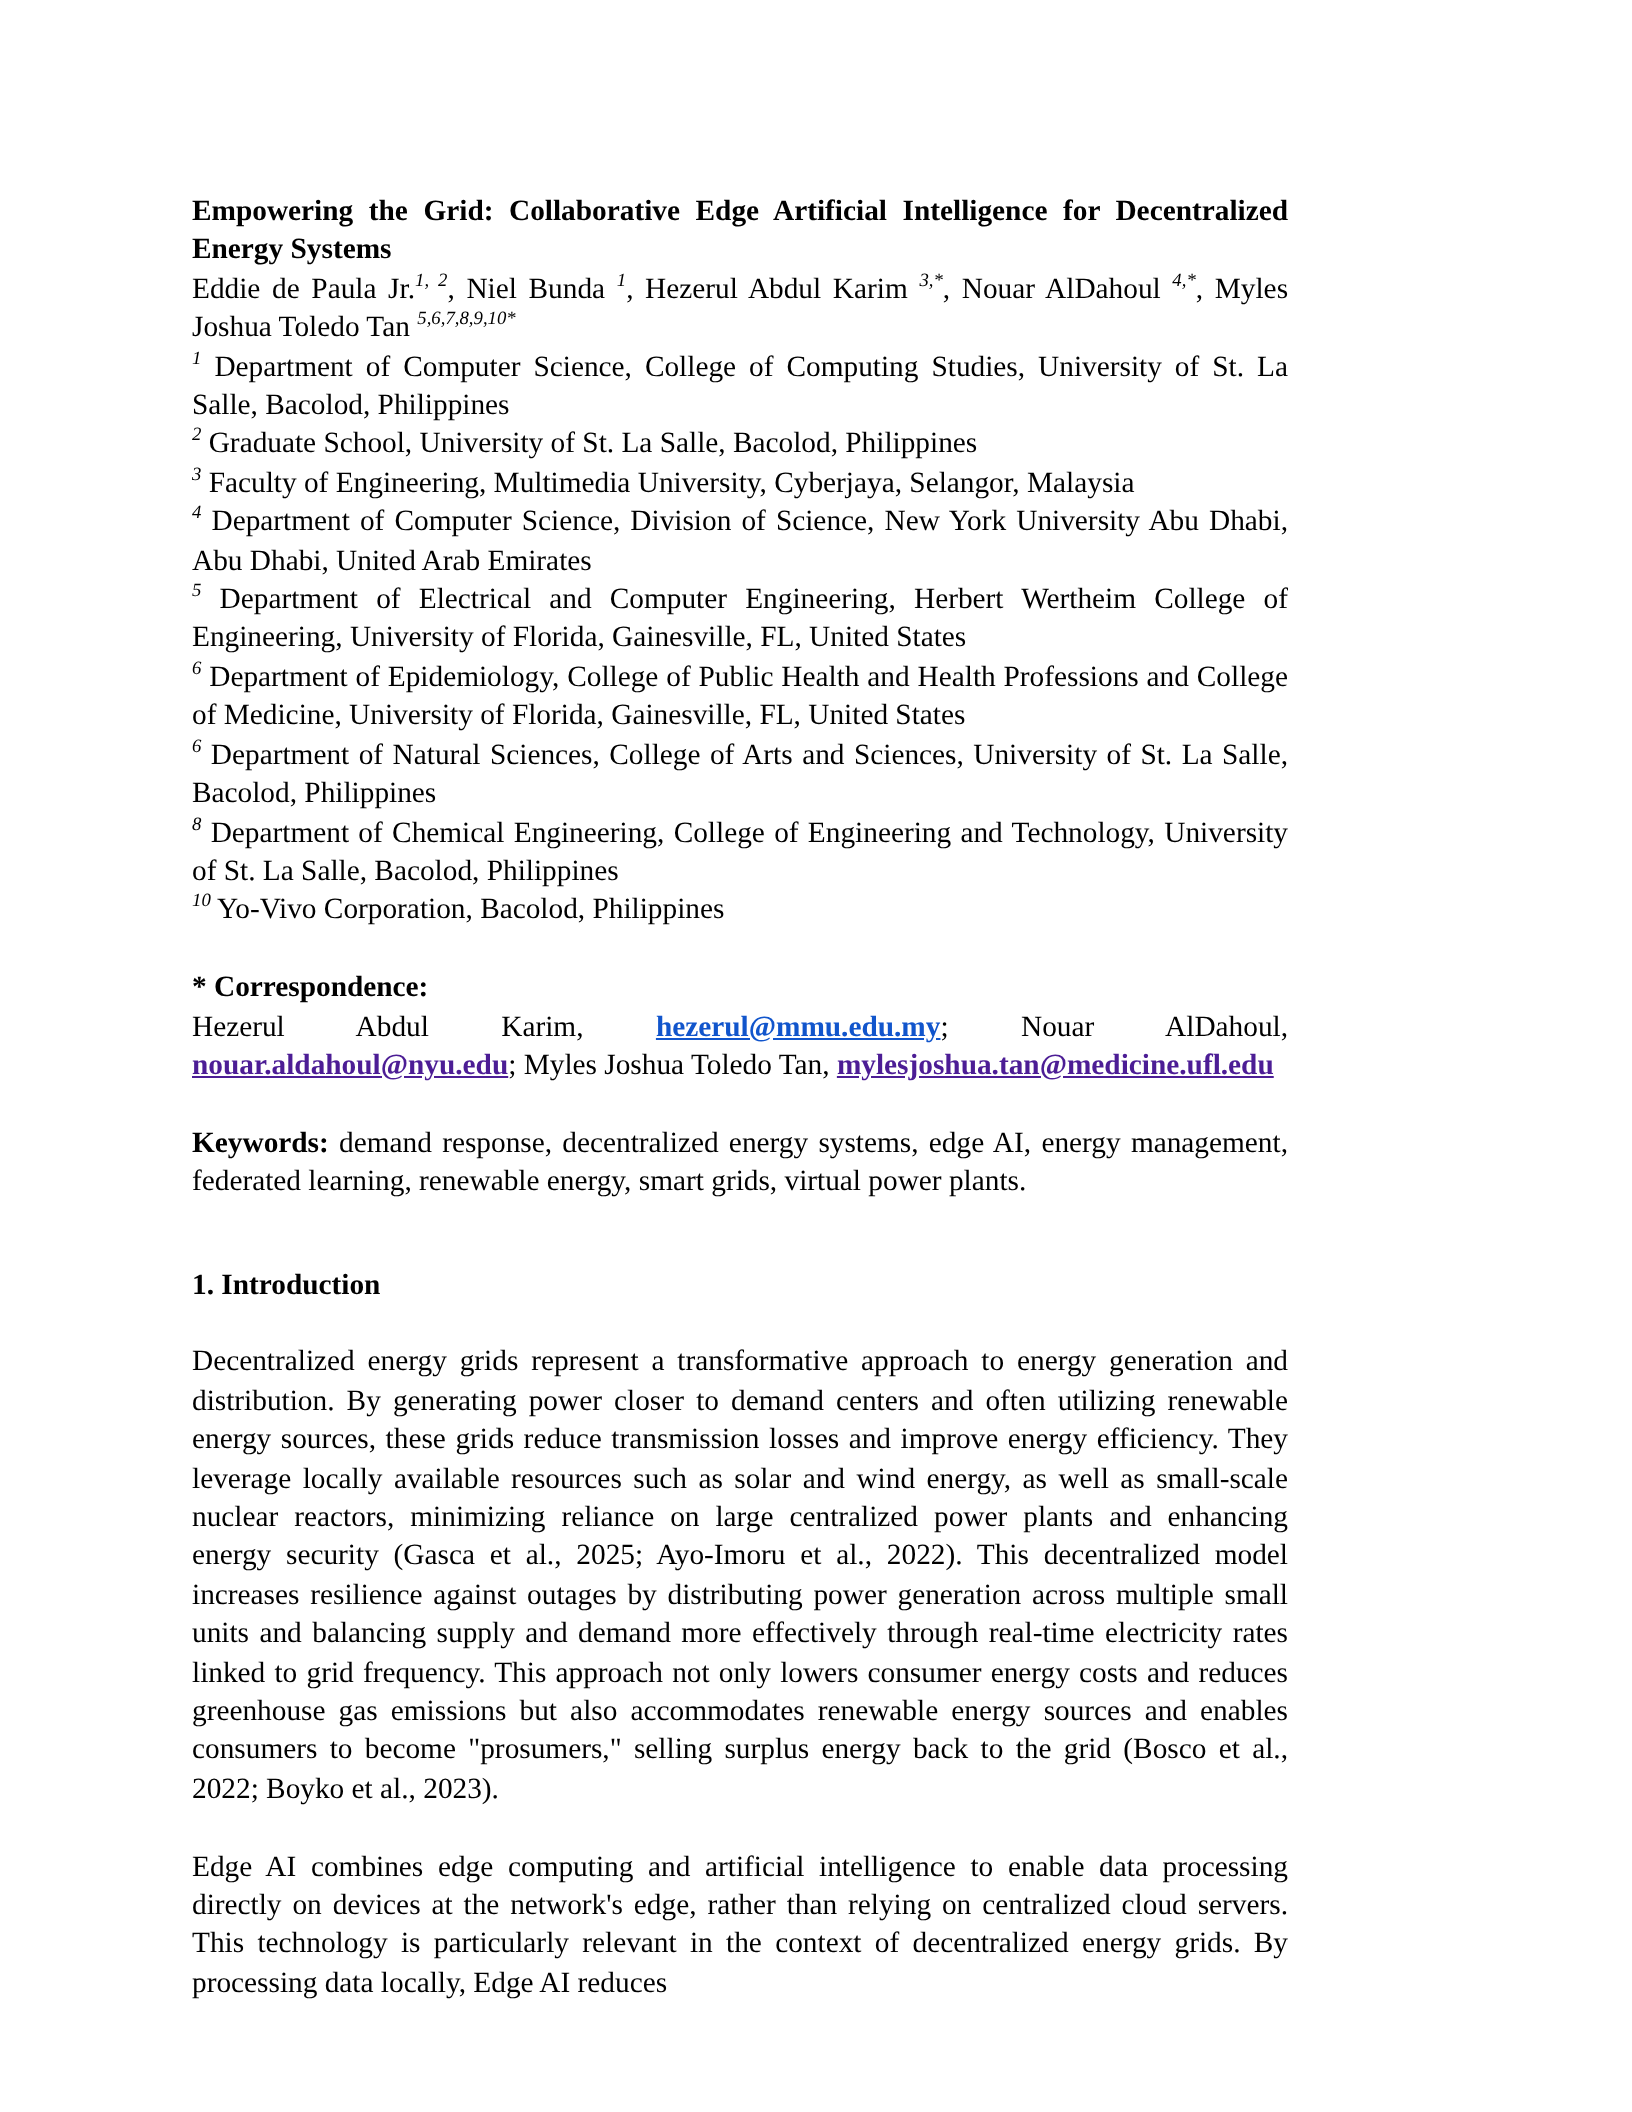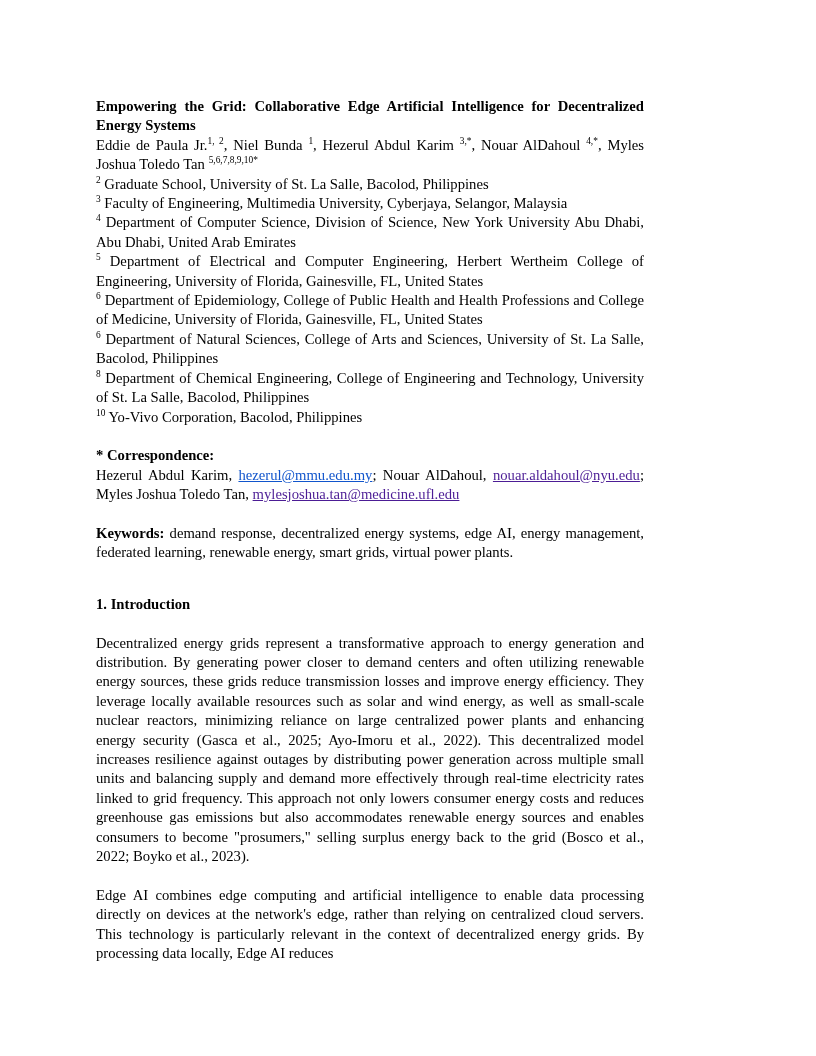--- a/index.html
+++ b/index.html
@@ -31,37 +31,40 @@
     font-size: 14.67px;
     line-height: 19.4px;
   }
   h1.title { font-weight: bold; }
   h2.section-heading { font-weight: bold; margin-top: 32px; }
   .gap { margin-top: 19.4px; }
   sup {
     font-size: 0.64em;
     vertical-align: super;
     line-height: 0;
+    font-style: italic;
   }
   a.email {
     text-decoration: underline;
     cursor: pointer;
+    font-weight: bold;
   }
   .bold { font-weight: bold; }
 </style>
 </head>
 <body>
 
 <div class="page">
 
   <h1 class="title">Empowering the Grid: Collaborative Edge Artificial Intelligence for Decentralized Energy Systems</h1>
 
   <p class="authors">Eddie de Paula Jr.<sup>1, 2</sup>, Niel Bunda <sup>1</sup>, Hezerul Abdul Karim <sup>3,*</sup>, Nouar AlDahoul <sup>4,*</sup>, Myles Joshua Toledo Tan <sup>5,6,7,8,9,10*</sup></p>
 
   <div>
+      <p class="affiliation"><sup>1</sup> Department of Computer Science, College of Computing Studies, University of St. La Salle, Bacolod, Philippines</p>
       <p class="affiliation"><sup>2</sup> Graduate School, University of St. La Salle, Bacolod, Philippines</p>
       <p class="affiliation"><sup>3</sup> Faculty of Engineering, Multimedia University, Cyberjaya, Selangor, Malaysia</p>
       <p class="affiliation"><sup>4</sup> Department of Computer Science, Division of Science, New York University Abu Dhabi, Abu Dhabi, United Arab Emirates</p>
       <p class="affiliation"><sup>5</sup> Department of Electrical and Computer Engineering, Herbert Wertheim College of Engineering, University of Florida, Gainesville, FL, United States</p>
       <p class="affiliation"><sup>6</sup> Department of Epidemiology, College of Public Health and Health Professions and College of Medicine, University of Florida, Gainesville, FL, United States</p>
       <p class="affiliation"><sup>6</sup> Department of Natural Sciences, College of Arts and Sciences, University of St. La Salle, Bacolod, Philippines</p>
       <p class="affiliation"><sup>8</sup> Department of Chemical Engineering, College of Engineering and Technology, University of St. La Salle, Bacolod, Philippines</p>
       <p class="affiliation"><sup>10</sup> Yo-Vivo Corporation, Bacolod, Philippines</p>
     </div>
 

